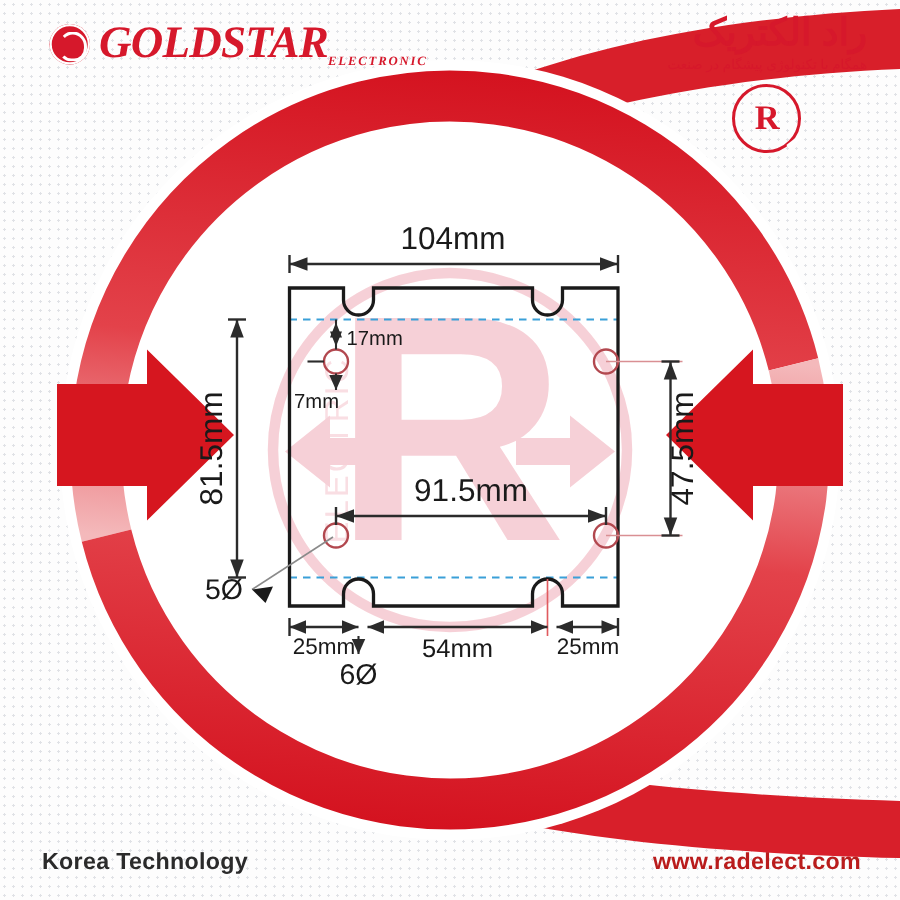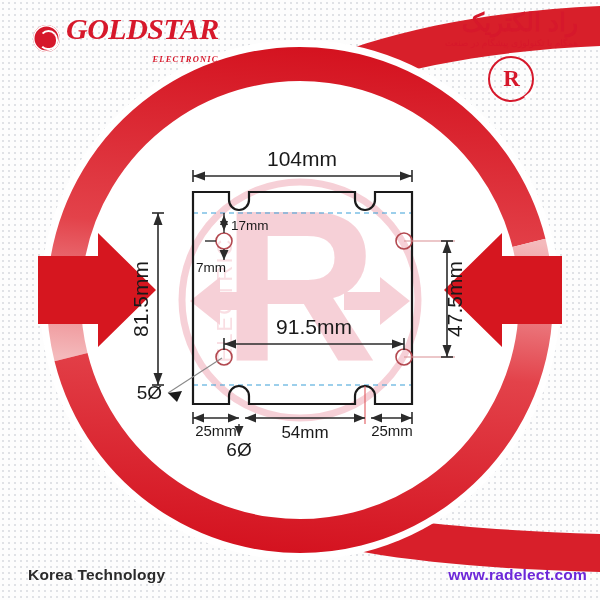--- a/index.html
+++ b/index.html
@@ -37,21 +37,21 @@
   .brand-mark{
     width:27px;height:27px;border-radius:50%;
     background:#d6182b;position:relative;flex:0 0 auto;
     box-shadow:0 0 0 1.5px #ffffff inset;
   }
   .brand-mark::after{
     content:"";position:absolute;left:6px;top:5px;
     width:15px;height:16px;border:2.5px solid #ffffff;
     border-radius:50% 50% 45% 45%;border-left-color:transparent;
   }
-  .brand-text{display:flex;flex-direction:column;line-height:1;}
+  .brand-text{display:flex;flex-direction:row;line-height:1;}
   .brand-name{
     font-family:"Liberation Serif",serif;
     font-weight:bold;font-style:italic;
     font-size:30px;color:#d6182b;letter-spacing:-0.5px;
   }
   .brand-sub{
     align-self:flex-end;
     font-family:"Liberation Serif",serif;
     font-weight:bold;font-style:italic;
     font-size:8.5px;color:#d6182b;letter-spacing:1.2px;
@@ -94,22 +94,22 @@
   
   .drawing{position:absolute;left:0;top:0;width:600px;height:600px;}
 
   
   .footer{position:absolute;left:0;bottom:0;width:600px;height:60px;}
   .foot-left{
     position:absolute;left:28px;bottom:16px;
     font-size:15.5px;color:#2b2b2b;font-weight:bold;letter-spacing:.2px;
   }
   .foot-right{
-    position:absolute;right:13px;bottom:16px;
-    font-size:15.5px;color:#6d28d9;font-weight:bold;letter-spacing:.2px;
+    position:absolute;right:26px;bottom:16px;
+    font-size:15.5px;color:#b91c1c;font-weight:bold;letter-spacing:.2px;
   }
   text{font-family:"Liberation Sans",sans-serif;}
 </style>
 </head>
 <body>
 
 <div id="page">
 
   <div class="dots"></div>
 

